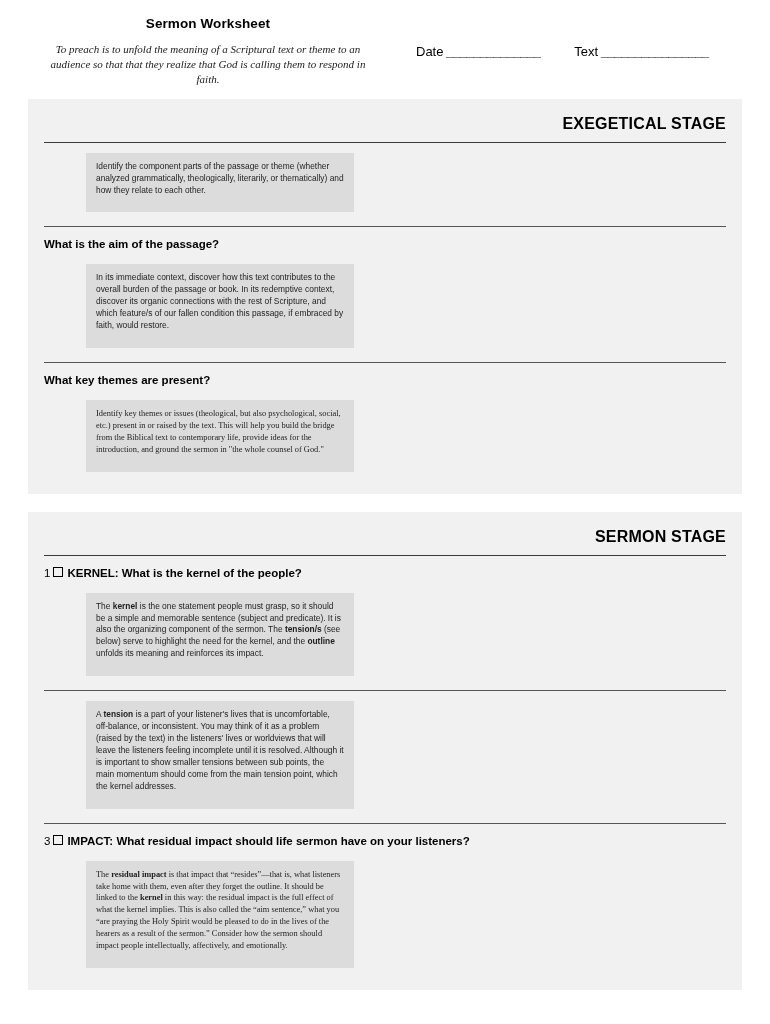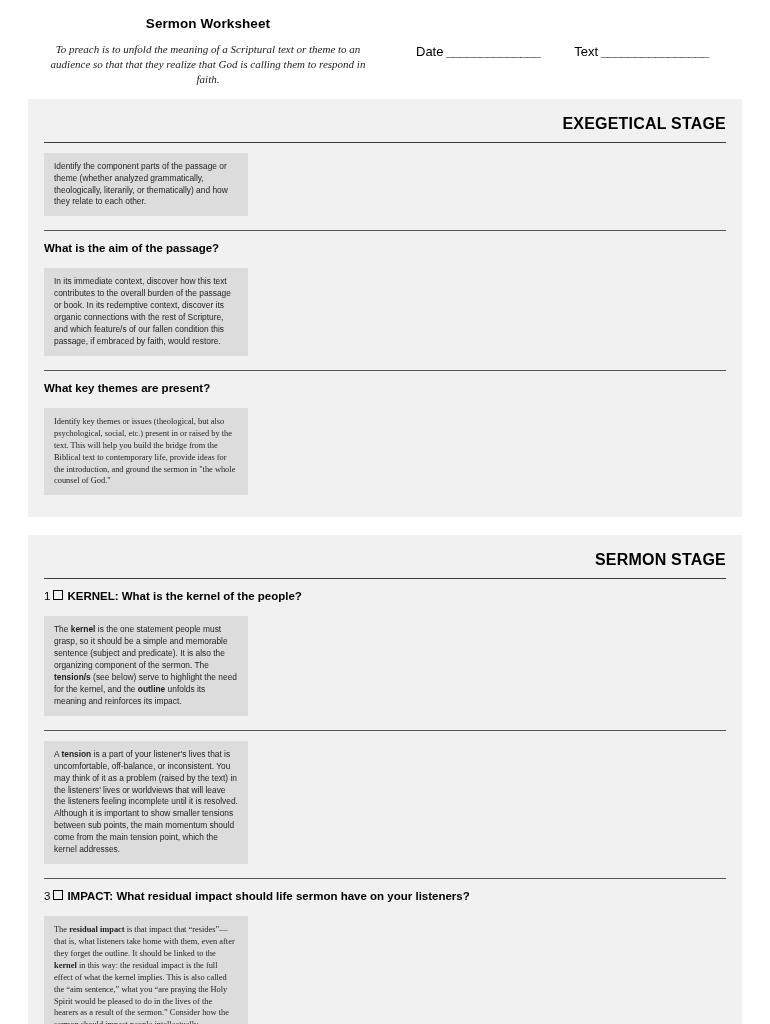--- a/index.html
+++ b/index.html
@@ -93,27 +93,28 @@
     width: 8px;
     height: 8px;
     border: 1px solid #000;
     margin: 0 4px 0 3px;
     vertical-align: 0px;
     background: transparent;
   }
 
   .helpbox {
     background: #dcdcdc;
-    width: 204px;
+    width: 268px;
     box-sizing: border-box;
-    padding: 8px 10px 8px 10px;
+    padding: 8px 10px 16px 10px;
     font-size: 8.4px;
     line-height: 1.42;
     color: #1d1d1d;
     margin-bottom: 14px;
+    margin-left: 42px;
   }
   .helpbox b { font-weight: bold; }
 
   .block { margin-bottom: 2px; }
   .block:last-child .helpbox { margin-bottom: 4px; font-family: Liberation Serif, serif; }
 </style>
 </head>
 <body>
 
 <div class="header">

